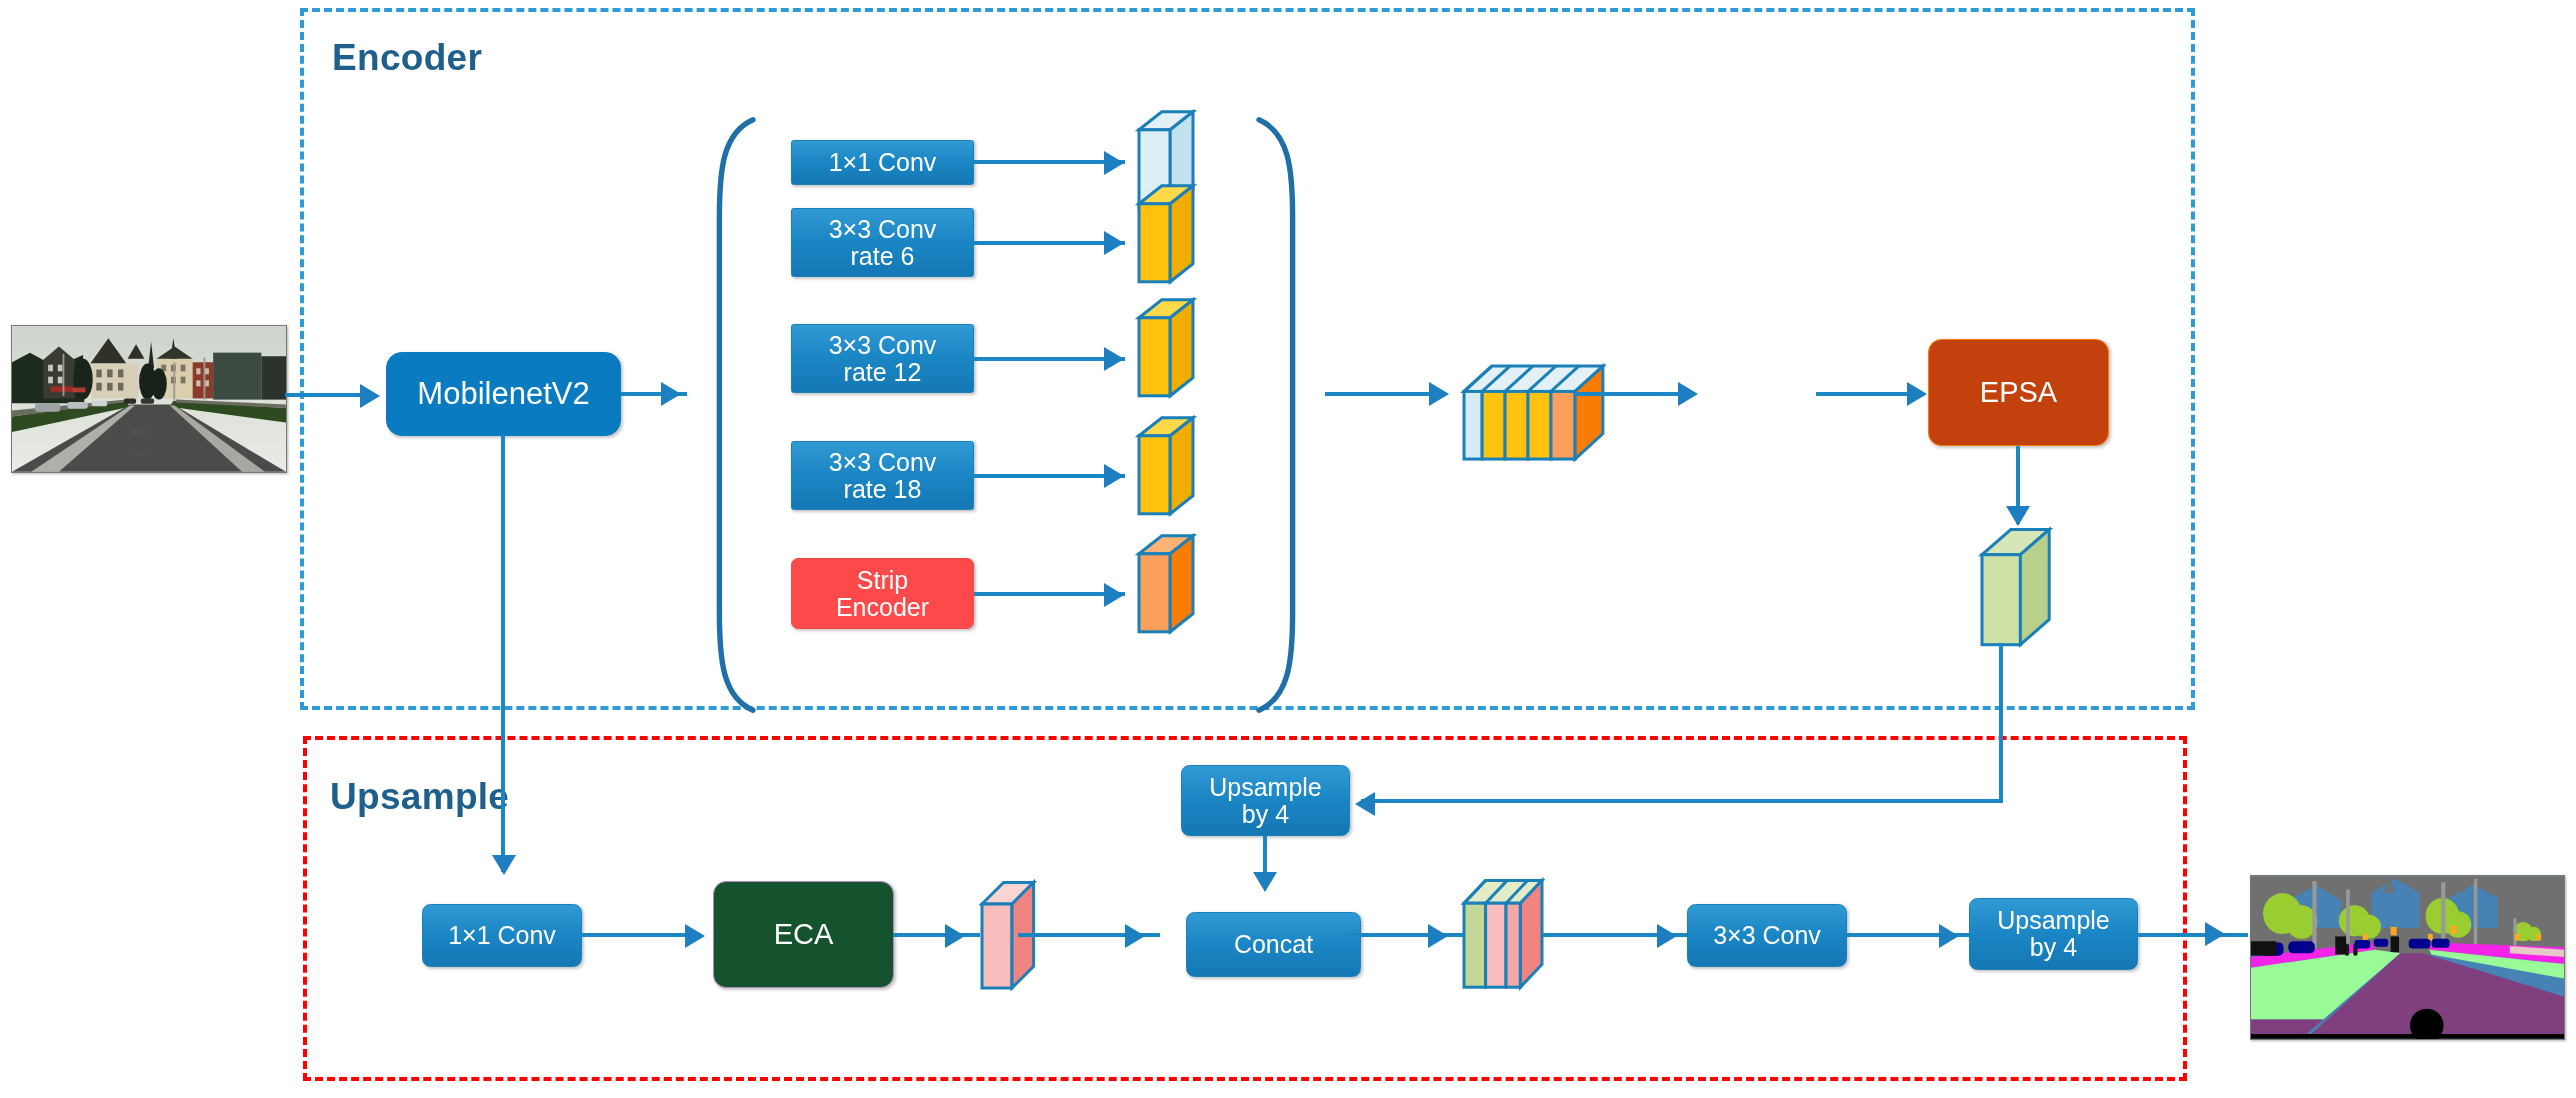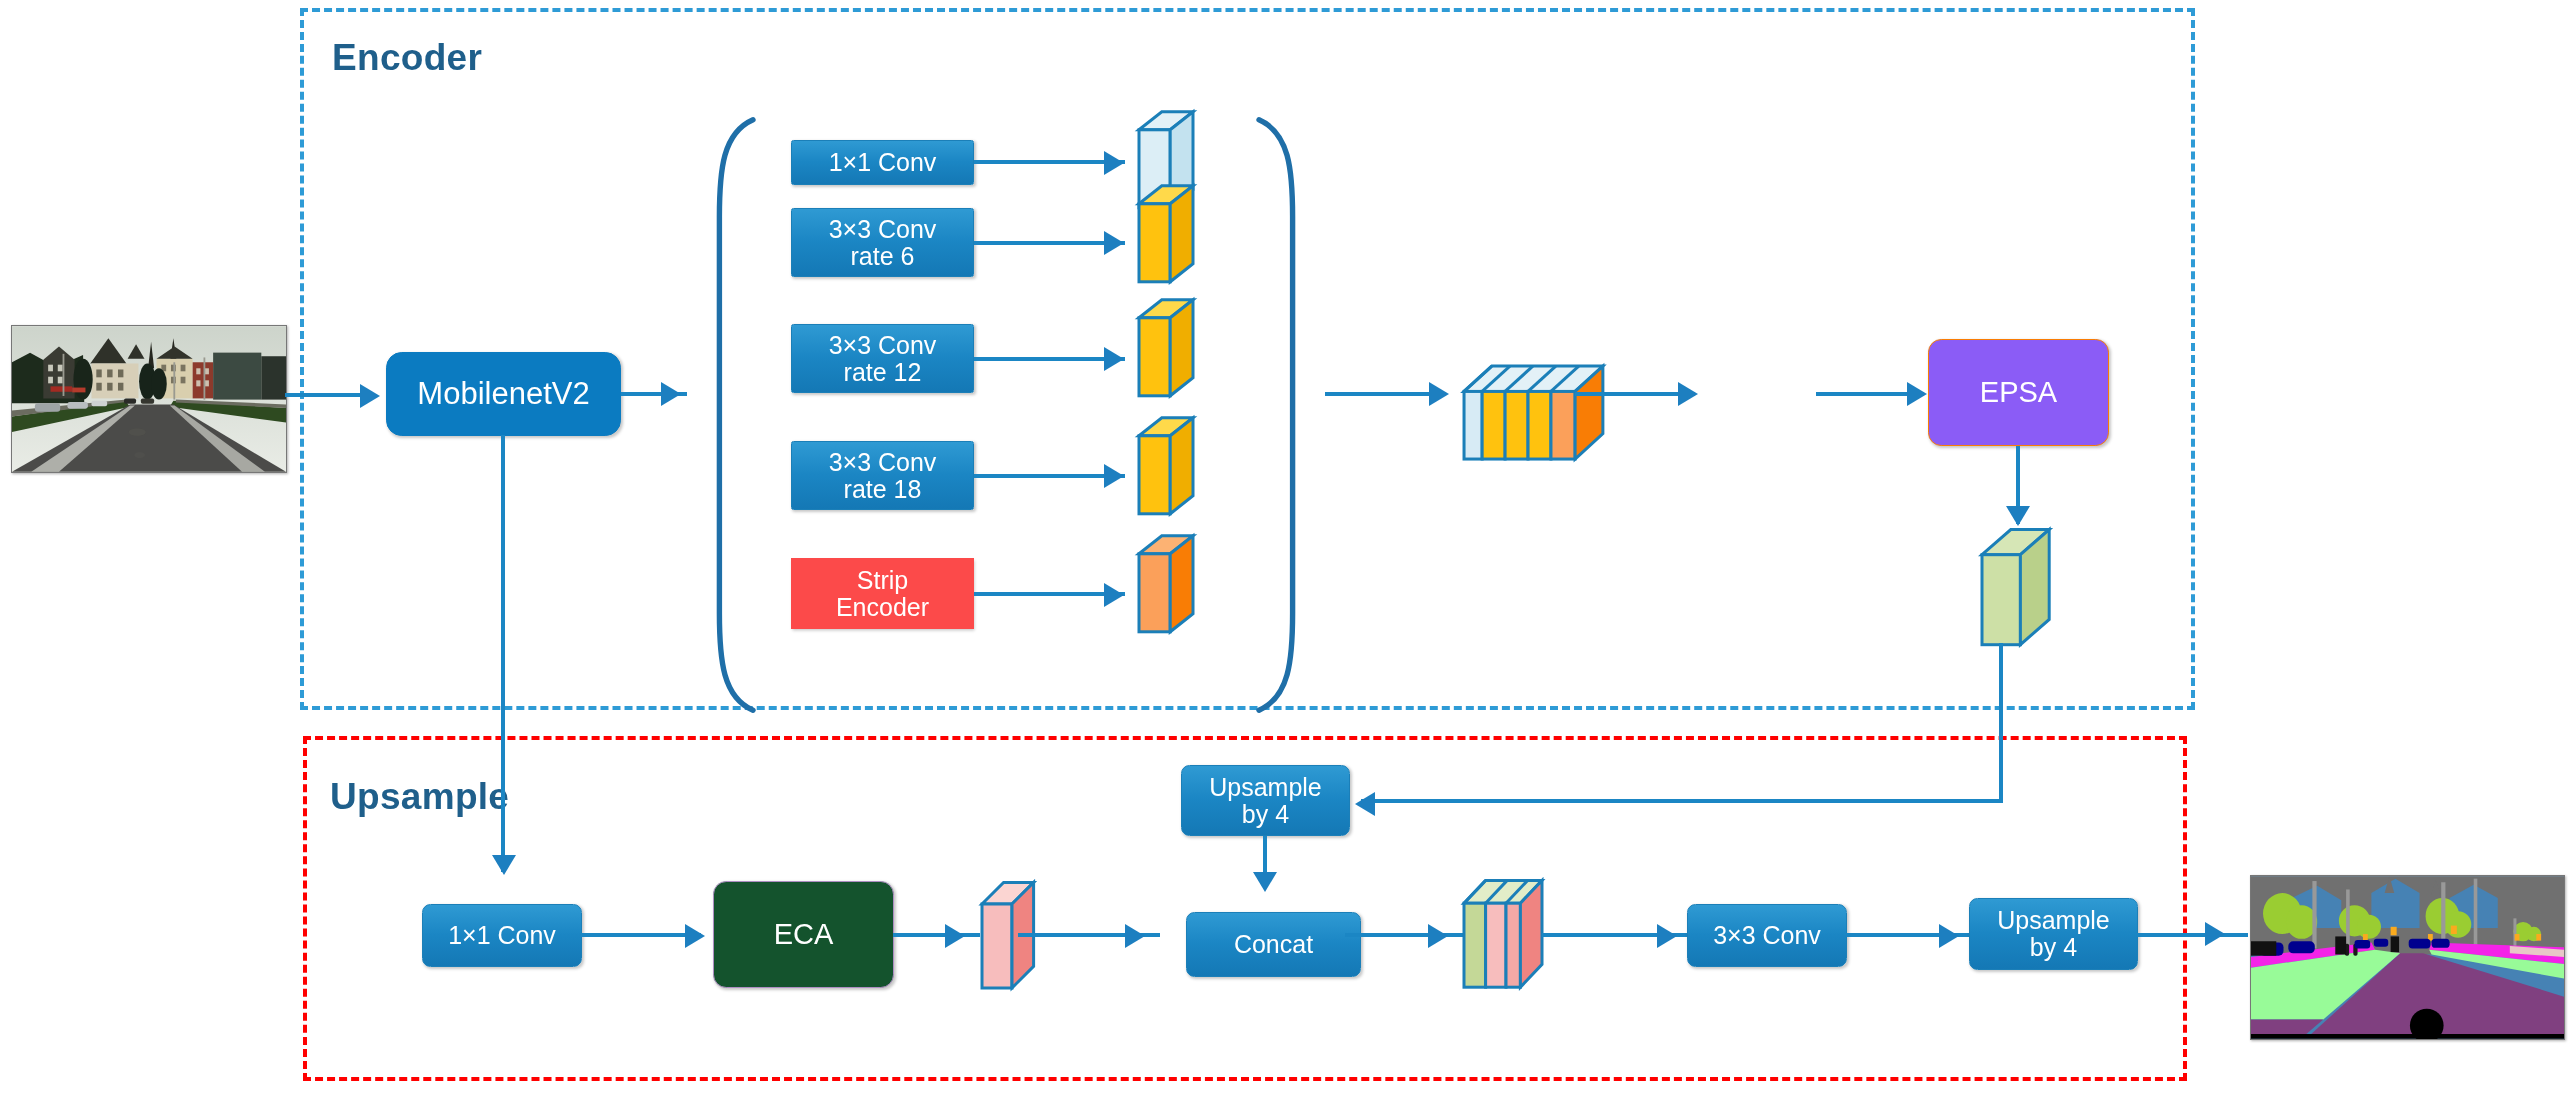--- a/index.html
+++ b/index.html
@@ -15,22 +15,22 @@
 
   
   .node{position:absolute;box-sizing:border-box;display:flex;align-items:center;
         justify-content:center;text-align:left;color:#ffffff;line-height:1.08;
         border-radius:8.4px;box-shadow:1.2px 1.8px 3px rgba(0,0,0,.22);
         font-size:25px;padding:2.4px 3.6px;}
   .node.blue{background:linear-gradient(180deg,#2f9ad3 0%,#1b86c4 48%,#1478b5 100%);
              border:1.2px solid #1b7fb8;}
   .node.deepblue{background:#0b7bc1;border:1.2px solid #0b7bc1;border-radius:15.7px;
              font-size:31px;}
-  .node.red{background:#fc4a4a;border:1.2px solid #fc4a4a;border-radius:0;}
-  .node.orange{background:#8b5cf6;border:1.2px solid #f97d05;border-radius:13.3px;font-size:29px;}
+  .node.red{background:#fc4a4a;border:1.2px solid #fc4a4a;border-radius:7px;}
+  .node.orange{background:#c2410c;border:1.2px solid #f97d05;border-radius:13.3px;font-size:29px;}
   .node.purple{background:#14532d;border:1.2px solid #ad8ec2;border-radius:13.3px;font-size:29px;}
   .node.sq{border-radius:2.4px;}
 
   
   .tensor{position:absolute;}
   .tensor svg{display:block;overflow:visible;}
 
   
   .line{position:absolute;background:#1b86c4;}
   .line.h{height:4.2px;}

